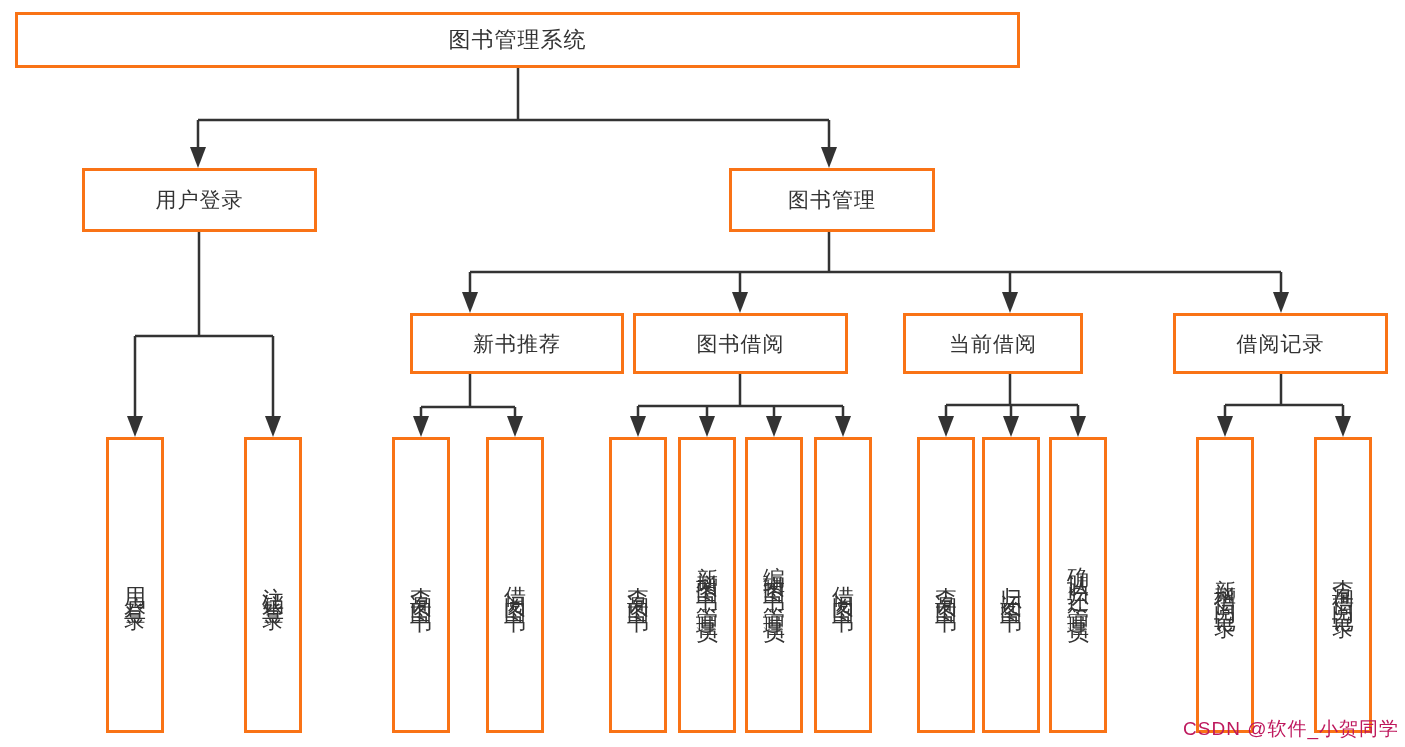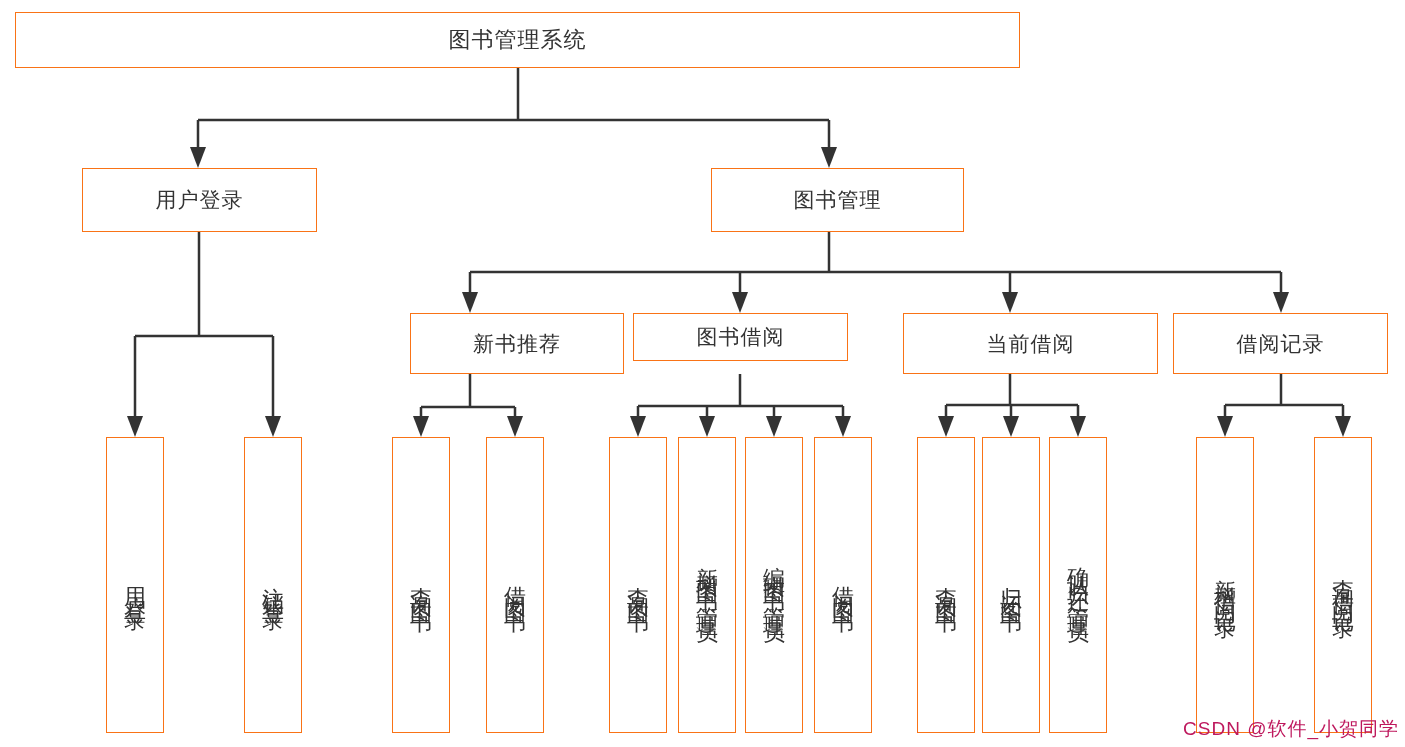--- a/index.html
+++ b/index.html
@@ -17,21 +17,21 @@
   }
   #connector-layer {
     position: absolute;
     left: 0;
     top: 0;
     pointer-events: none;
   }
   .box {
     position: absolute;
     box-sizing: border-box;
-    border: 1px solid #f97316;
+    border: 3px solid #f97316;
     background: #ffffff;
     color: #333333;
     display: flex;
     align-items: center;
     justify-content: center;
     text-align: center;
   }
   .h-box {
     font-size: 21px;
     letter-spacing: 1px;
@@ -44,24 +44,24 @@
   }
   .v-box .v-text {
     writing-mode: vertical-rl;
     text-orientation: mixed;
     letter-spacing: 8px;
     line-height: 1;
   }
   
   .pos-root      { left: 15px;   top: 12px;  width: 1005px; height: 56px; }
   .pos-login     { left: 82px;   top: 168px; width: 235px;  height: 64px; }
-  .pos-manage    { left: 711px;  top: 168px; width: 253px;  height: 64px; }
+  .pos-manage    { left: 729px;  top: 168px; width: 206px;  height: 64px; }
   .pos-recommend { left: 363px;  top: 313px; width: 214px;  height: 61px; margin-left: 47px; }
-  .pos-borrow    { left: 633px;  top: 313px; width: 215px;  height: 48px; }
-  .pos-current   { left: 903px;  top: 313px; width: 255px;  height: 61px; }
+  .pos-borrow    { left: 633px;  top: 313px; width: 215px;  height: 61px; }
+  .pos-current   { left: 903px;  top: 313px; width: 180px;  height: 61px; }
   .pos-records   { left: 1173px; top: 313px; width: 215px;  height: 61px; }
   .leaf          { top: 437px; width: 58px; height: 296px; }
   .pos-leaf-login        { left: 106px; }
   .pos-leaf-logout       { left: 244px; }
   .pos-rec-query         { left: 392px; }
   .pos-rec-borrow        { left: 486px; }
   .pos-bor-query         { left: 609px; }
   .pos-bor-add           { left: 678px; }
   .pos-bor-edit          { left: 745px; }
   .pos-bor-borrow        { left: 814px; }

